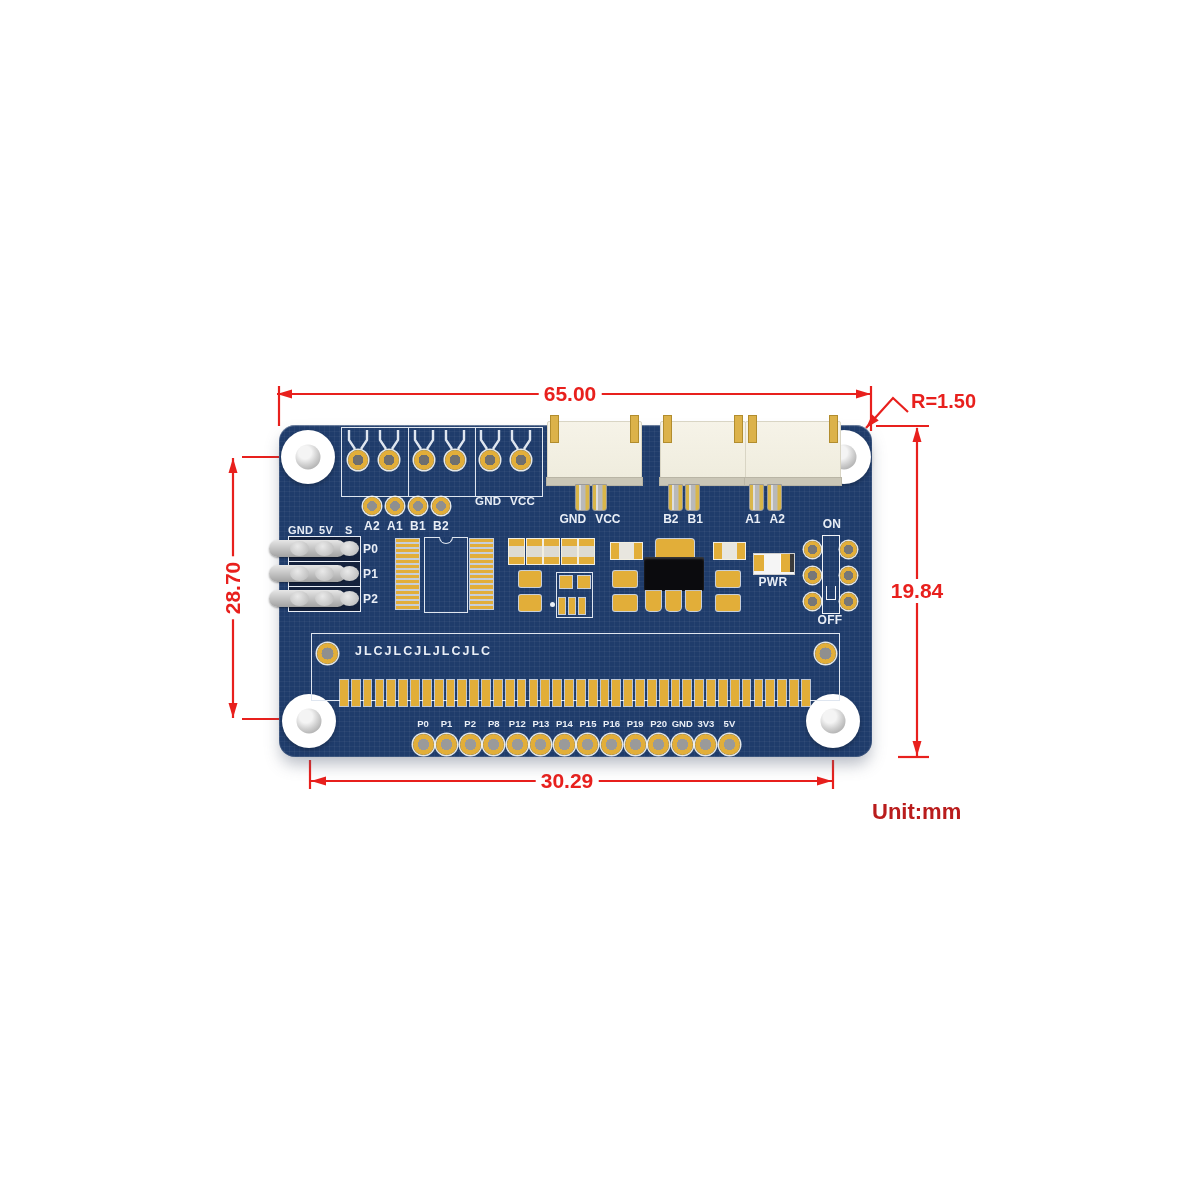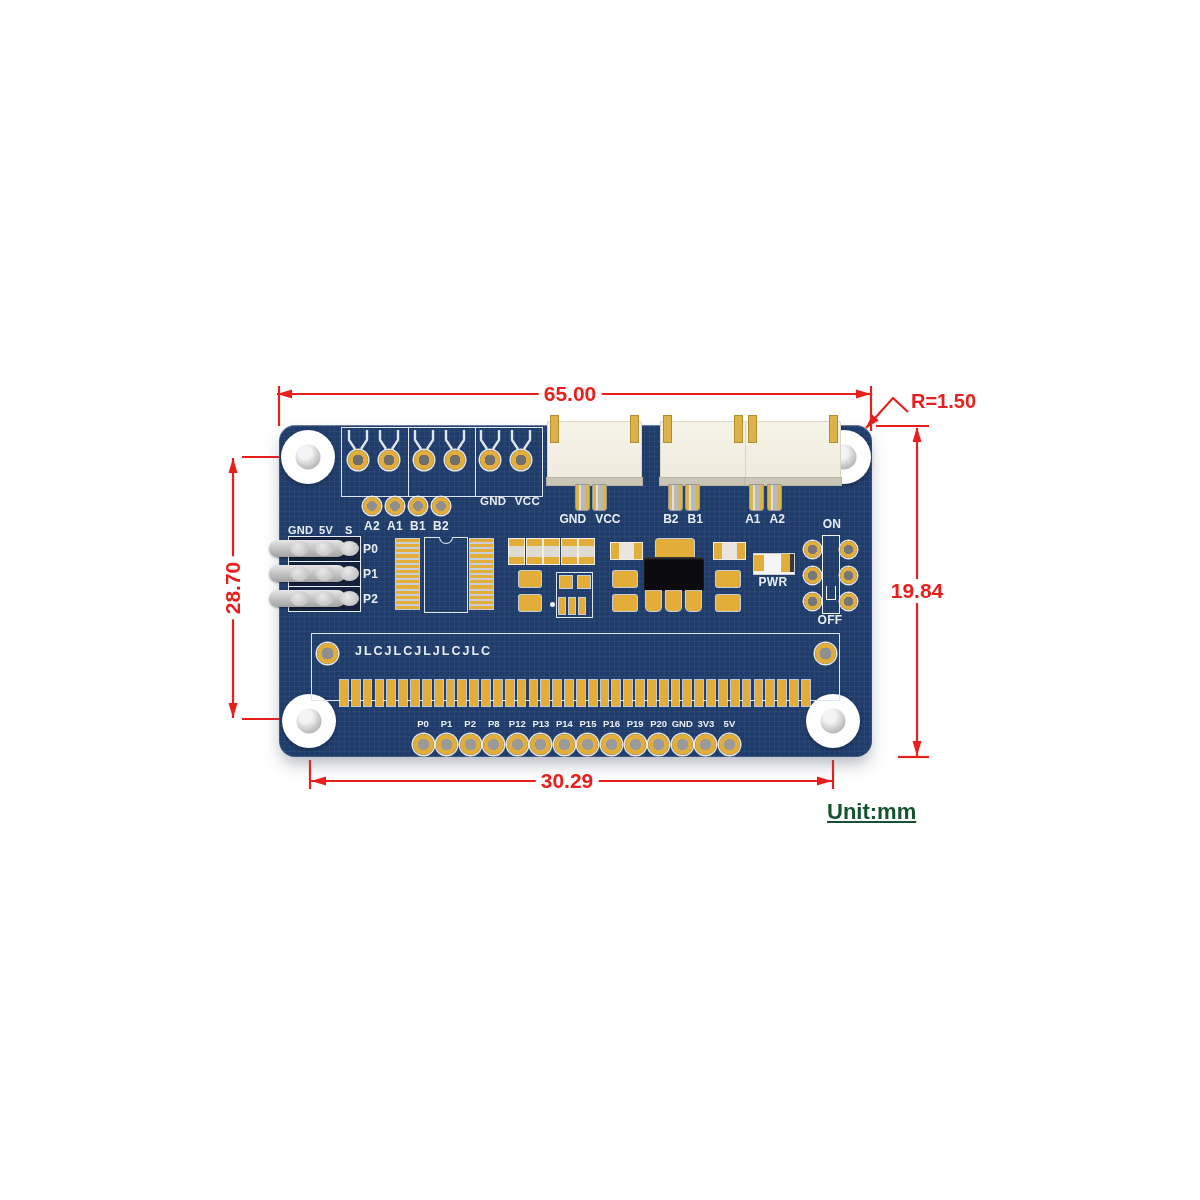--- a/index.html
+++ b/index.html
@@ -72,21 +72,21 @@
       <line x1="310" y1="760" x2="310" y2="789"></line>
       <line x1="833" y1="760" x2="833" y2="789"></line>
     </g>
   </svg>
 
   <span class="dimlabel" style="left:570px;top:394px;font-size:21px;">65.00</span>
   <span class="dimlabel" style="left:917px;top:591px;font-size:21px;">19.84</span>
   <span class="dimlabel" style="left:233px;top:588px;font-size:21px;transform:translate(-50%,-50%) rotate(-90deg);">28.70</span>
   <span class="dimlabel" style="left:567px;top:781px;font-size:21px;">30.29</span>
   <span class="abs" style="left:911px;top:390px;color:#e8201d;font-weight:bold;font-size:20px;">R=1.50</span>
-  <span class="abs" style="left:827px;top:799px;color:#14532d;font-weight:bold;font-size:22px;text-decoration:underline;">Unit:mm</span>
+  <span class="abs" style="left:872px;top:799px;color:#b91c1c;font-weight:bold;font-size:22px;">Unit:mm</span>
 
   <div id="board">
 
     <div class="hole" style="left:2px;top:5px;width:54px;height:54px;">
         <div class="bore" style="width:25px;height:25px;"></div>
       </div>
     <div class="hole" style="left:538px;top:5px;width:54px;height:54px;">
         <div class="bore" style="width:25px;height:25px;"></div>
       </div>
     <div class="hole" style="left:3px;top:269px;width:54px;height:54px;">
@@ -118,21 +118,21 @@
         <div style="position: absolute; left: 196px; top: 2px; width: 66px; height: 68px; border: 1.6px solid rgb(223, 230, 240);"></div>
         <svg width="26" height="24" style="position: absolute; left: 198px; top: 5px;">
           <path d="M4 0 V10 L10 19 M22 0 V10 L16 19" stroke="#dfe6f0" stroke-width="2.4" fill="none"></path>
         </svg>
         <div style="position: absolute; left: 201px; top: 25px; width: 20px; height: 20px; border-radius: 50%; background: radial-gradient(circle, rgb(111, 111, 111) 0px, rgb(111, 111, 111) 38%, rgb(226, 174, 57) 39%); box-shadow: rgba(250, 250, 244, 0.9) 0px 0px 0px 1.5px;"></div>
         <svg width="26" height="24" style="position: absolute; left: 229px; top: 5px;">
           <path d="M4 0 V10 L10 19 M22 0 V10 L16 19" stroke="#dfe6f0" stroke-width="2.4" fill="none"></path>
         </svg>
         <div style="position: absolute; left: 232px; top: 25px; width: 20px; height: 20px; border-radius: 50%; background: radial-gradient(circle, rgb(111, 111, 111) 0px, rgb(111, 111, 111) 38%, rgb(226, 174, 57) 39%); box-shadow: rgba(250, 250, 244, 0.9) 0px 0px 0px 1.5px;"></div>
       </div>
-    <span class="silk" style="left:196px;top:70px;width:70px;text-align:center;font-size:11.5px;word-spacing:5px;">GND VCC</span>
+    <span class="silk" style="left:196px;top:70px;width:70px;font-size:11.5px;word-spacing:5px;">GND VCC</span>
 
     <div id="signalpads">
         <div style="position: absolute; left: 84px; top: 72px; width: 18px; height: 18px; border-radius: 50%; background: radial-gradient(circle, rgb(143, 143, 143) 0px, rgb(143, 143, 143) 38%, rgb(226, 174, 57) 39%); box-shadow: rgba(250, 250, 244, 0.9) 0px 0px 0px 1.5px;"></div>
         <div class="silk" style="position: absolute; left: 81px; top: 94px; width: 24px; text-align: center; font-size: 12px;">A2</div>
         <div style="position: absolute; left: 107px; top: 72px; width: 18px; height: 18px; border-radius: 50%; background: radial-gradient(circle, rgb(143, 143, 143) 0px, rgb(143, 143, 143) 38%, rgb(226, 174, 57) 39%); box-shadow: rgba(250, 250, 244, 0.9) 0px 0px 0px 1.5px;"></div>
         <div class="silk" style="position: absolute; left: 104px; top: 94px; width: 24px; text-align: center; font-size: 12px;">A1</div>
         <div style="position: absolute; left: 130px; top: 72px; width: 18px; height: 18px; border-radius: 50%; background: radial-gradient(circle, rgb(143, 143, 143) 0px, rgb(143, 143, 143) 38%, rgb(226, 174, 57) 39%); box-shadow: rgba(250, 250, 244, 0.9) 0px 0px 0px 1.5px;"></div>
         <div class="silk" style="position: absolute; left: 127px; top: 94px; width: 24px; text-align: center; font-size: 12px;">B1</div>
         <div style="position: absolute; left: 153px; top: 72px; width: 18px; height: 18px; border-radius: 50%; background: radial-gradient(circle, rgb(143, 143, 143) 0px, rgb(143, 143, 143) 38%, rgb(226, 174, 57) 39%); box-shadow: rgba(250, 250, 244, 0.9) 0px 0px 0px 1.5px;"></div>
         <div class="silk" style="position: absolute; left: 150px; top: 94px; width: 24px; text-align: center; font-size: 12px;">B2</div>

